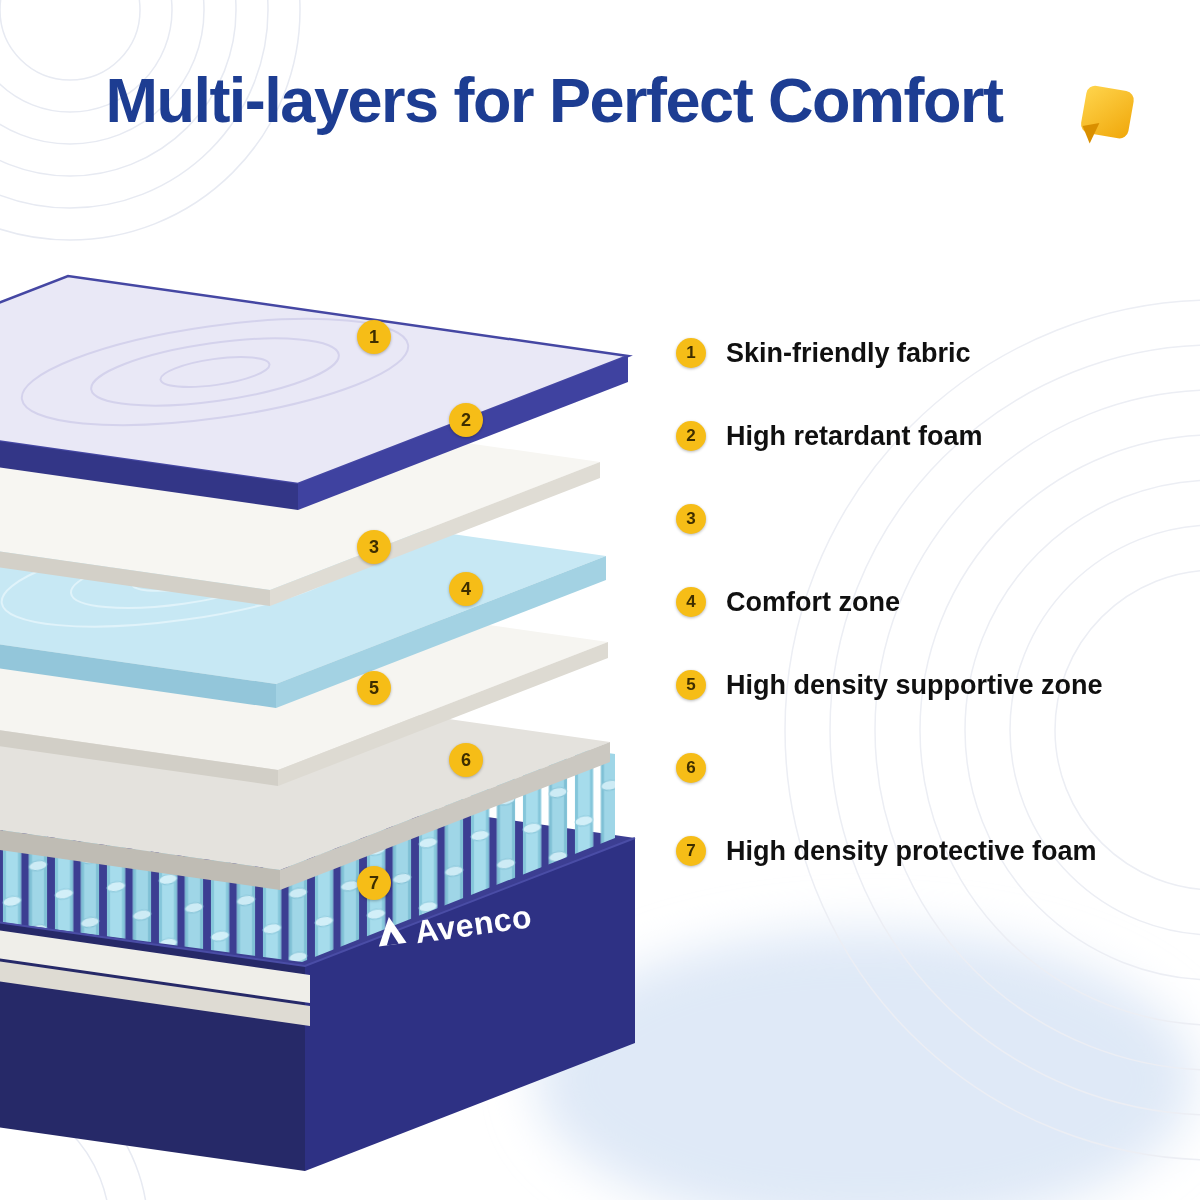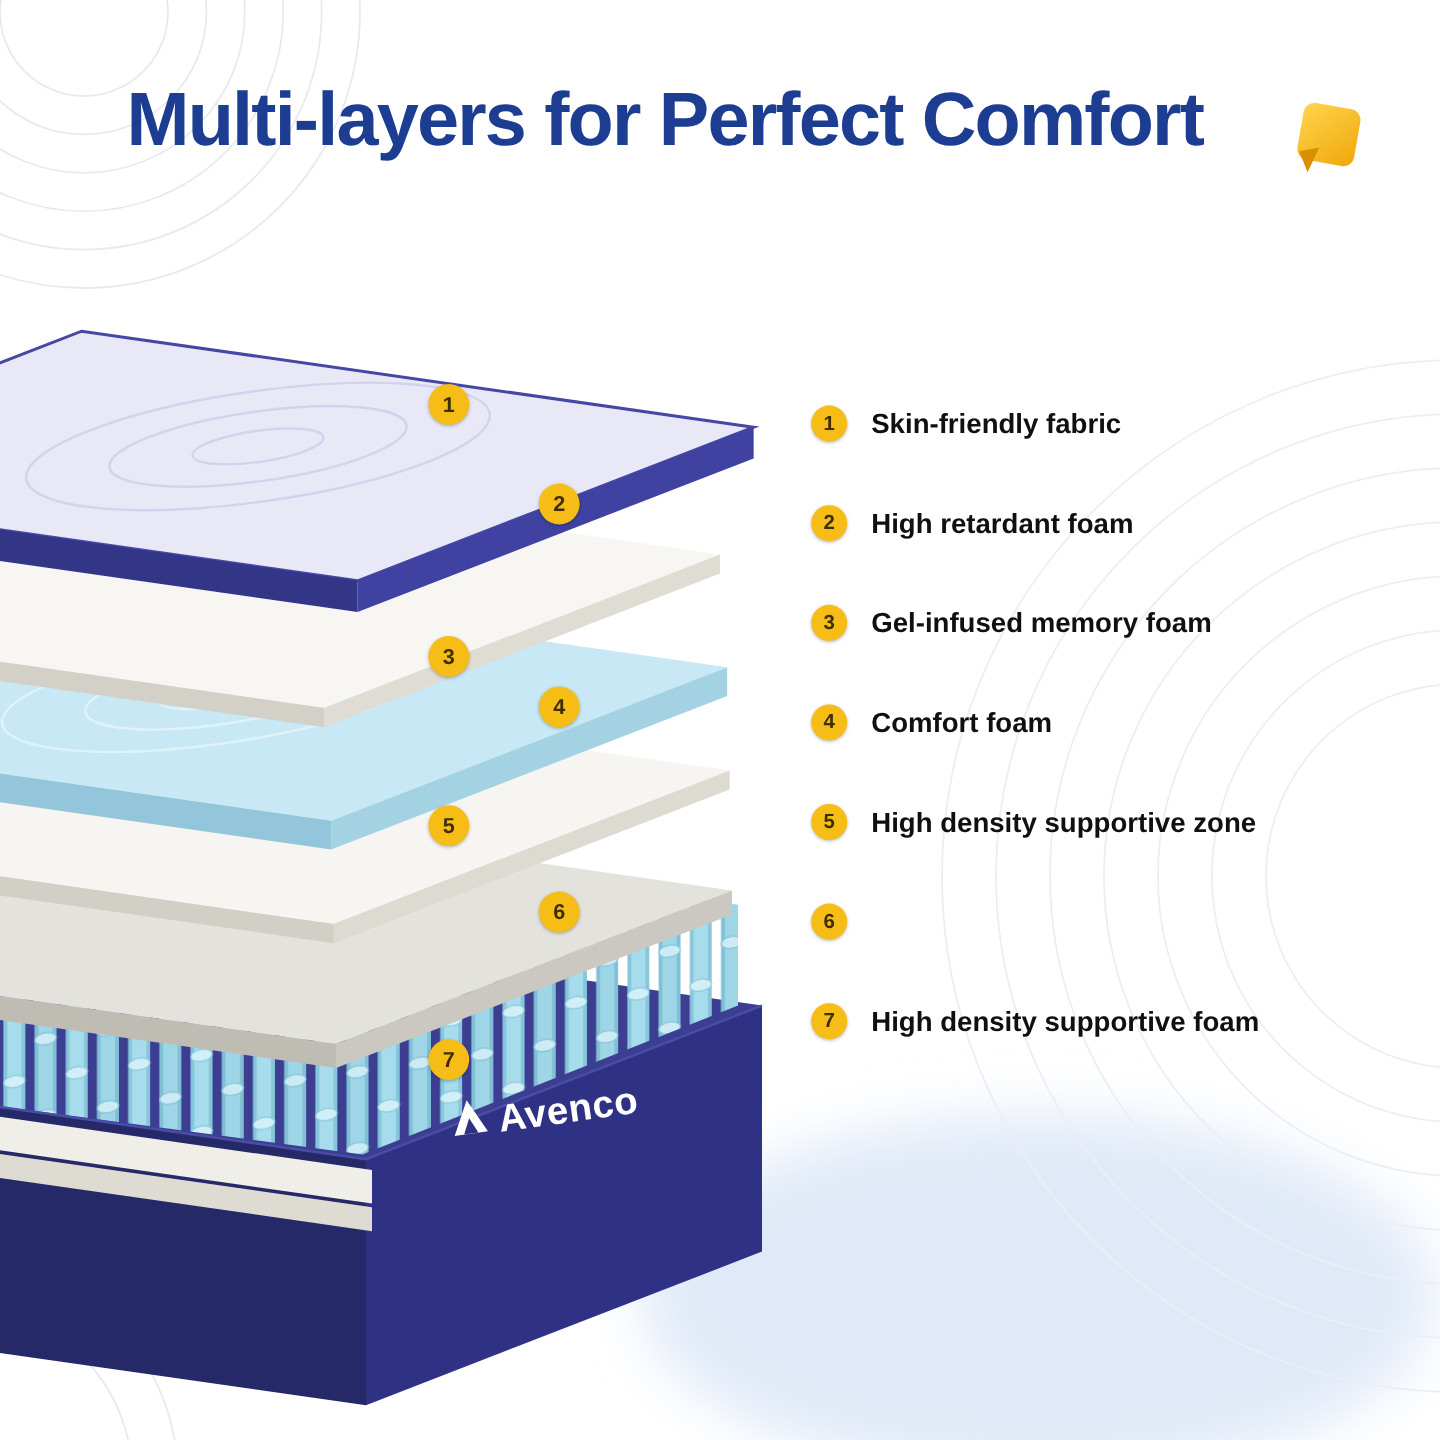--- a/index.html
+++ b/index.html
@@ -19,21 +19,21 @@
     background:#f6bd17;color:#3e2e00;font-weight:bold;border-radius:50%;
     box-shadow:0 1px 3px rgba(0,0,0,.28);
   }
   .callout{
     position:absolute;width:34px;height:34px;font-size:18px;z-index:4;
     transform:translate(-50%,-50%);
   }
   .legend{position:absolute;left:676px;top:338px;z-index:3;}
   .legend-item{display:flex;align-items:center;height:30px;margin-bottom:53px;}
   .legend-item .badge{width:30px;height:30px;font-size:17px;flex:0 0 30px;}
-  .legend-label{margin-left:20px;font-size:23px;font-weight:bold;color:#101010;white-space:nowrap;}
+  .legend-label{margin-left:20px;font-size:27px;font-weight:bold;color:#101010;white-space:nowrap;}
 </style>
 </head>
 <body>
 
 <div class="canvas">
 
   <svg class="bg" viewBox="0 0 1200 1200" aria-hidden="true">
     <defs>
       <filter id="soft" x="-60%" y="-60%" width="220%" height="220%">
         <feGaussianBlur stdDeviation="24"></feGaussianBlur>
@@ -176,32 +176,31 @@
     <div class="legend-item">
       <span class="badge">1</span>
       <span class="legend-label">Skin-friendly fabric</span>
     </div>
     <div class="legend-item">
       <span class="badge">2</span>
       <span class="legend-label">High retardant foam</span>
     </div>
     <div class="legend-item">
       <span class="badge">3</span>
-      <span class="legend-label">Gel-infused memory foam</span>
     </div>
     <div class="legend-item">
       <span class="badge">4</span>
-      <span class="legend-label">Comfort foam</span>
+      <span class="legend-label">Comfort zone</span>
     </div>
     <div class="legend-item">
       <span class="badge">5</span>
       <span class="legend-label">High density supportive zone</span>
     </div>
     <div class="legend-item">
       <span class="badge">6</span>
     </div>
     <div class="legend-item">
       <span class="badge">7</span>
-      <span class="legend-label">High density supportive foam</span>
+      <span class="legend-label">High density protective foam</span>
     </div>
   </div>
 
 </div>
 
 </body></html>

